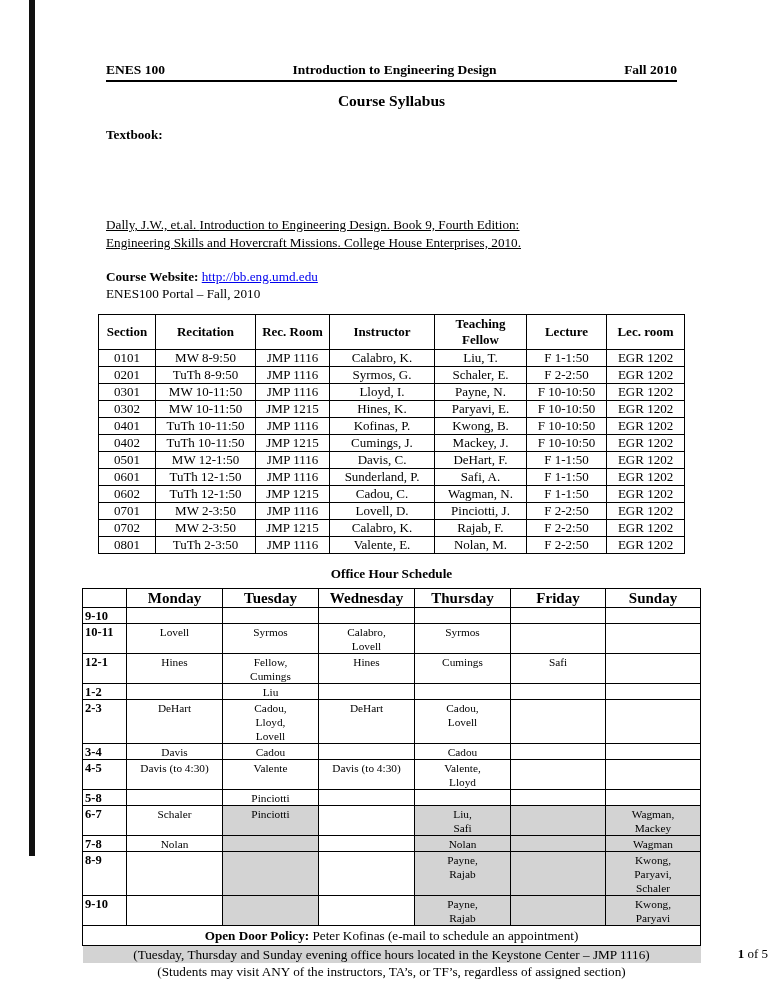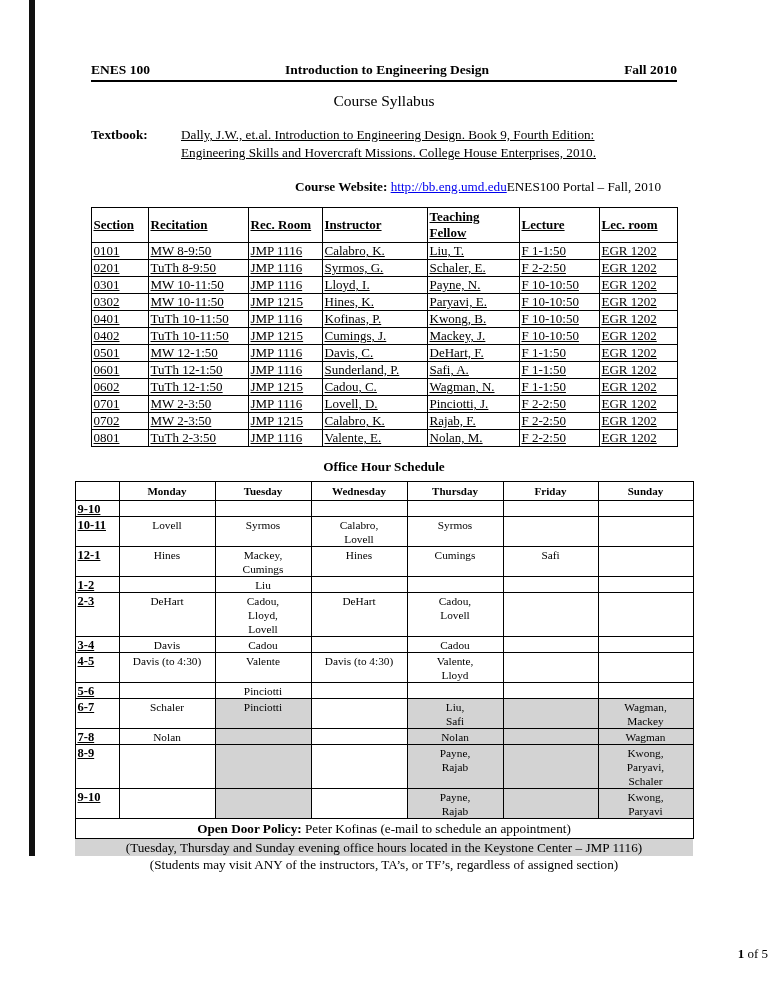--- a/index.html
+++ b/index.html
@@ -10,52 +10,52 @@
     color: #000;
     position: relative;
     overflow: hidden;
   }
   .b { font-weight: bold; }
   .u { text-decoration: underline; }
 
   .page { position: absolute; inset: 0; }
   .scan-bar { position: absolute; left: 29px; top: 0; width: 6px; height: 856px; background: #101010; }
 
-  .content { padding-top: 62px; }
+  .content { padding-top: 62px; padding-left: 15px; }
 
   .header-row {
     margin: 0 91px;
     display: flex; justify-content: space-between;
     font-size: 13.5px; font-weight: bold;
     padding-bottom: 2px;
     border-bottom: 2px solid #000;
   }
 
-  .doc-title { text-align: center; font-size: 15.5px; font-weight: normal; margin-top: 10px; }
-
-  .info-row { margin: 0 91px; font-size: 13.2px; }
+  .doc-title { text-align: center; font-size: 15.5px; font-weight: bold; margin-top: 10px; }
+
+  .info-row { margin: 0 91px; font-size: 13.2px; flex-direction: column; }
   .textbook { margin-top: 16px; display: flex; line-height: 18px; }
   .textbook .label { flex: 0 0 90px; }
   .textbook .text { flex: 1; text-decoration: underline; }
 
   .website { margin-top: 16px; display: flex; justify-content: flex-end; line-height: 17px; }
   .website .portal { padding-right: 16px; }
   a.link { color: var(--link, #0000ee); text-decoration: underline; cursor: pointer; }
 
   table { border-collapse: collapse; table-layout: fixed; }
-  .sec-table { margin: 12px auto 8px; width: 586px; font-size: 13px; text-align: left; text-decoration: underline; }
+  .sec-table { margin: 12px auto 8px; width: 586px; font-size: 13px; text-align: center; }
   .sec-table th, .sec-table td { border: 1px solid #000; padding: 0 2px; line-height: 16px; }
   .sec-table th { font-weight: bold; padding: 1px 2px; vertical-align: middle; }
 
   .oh-title { text-align: center; font-size: 13.2px; font-weight: bold; margin-top: 12px; }
 
   .oh-table { margin: 6px auto 0; width: 618px; }
   .oh-table th, .oh-table td { border: 1px solid #000; vertical-align: top; }
-  .oh-table th { font-size: 11px; font-weight: bold; line-height: 16px; text-align: center; }
-  .oh-table td.time { font-weight: bold; font-size: 12.5px; text-align: left; padding: 1px 0 0 2px; line-height: 14px; text-decoration: underline; }
+  .oh-table th { font-size: 15px; font-weight: bold; line-height: 16px; text-align: center; }
+  .oh-table td.time { font-weight: bold; font-size: 12.5px; text-align: left; padding: 1px 0 0 2px; line-height: 14px; }
   .oh-table td.oh-cell {
     font-size: 11.3px; text-align: center;
     white-space: pre-line; line-height: 14px; padding: 1px 2px 0 2px;
   }
   .oh-table td.shaded { background: var(--shade, #d3d3d3); }
   .oh-table td.open-door { text-align: center; font-size: 13.2px; line-height: 17px; vertical-align: middle; }
 
   .note { width: 618px; margin: 0 auto; text-align: center; font-size: 13.2px; line-height: 17px; }
   .shaded-note { background: var(--shade, #d3d3d3); }
 
@@ -262,21 +262,21 @@
             <td class="oh-cell">Syrmos</td>
             <td class="oh-cell">Calabro,
 Lovell</td>
             <td class="oh-cell">Syrmos</td>
             <td class="oh-cell"></td>
             <td class="oh-cell"></td>
           </tr>
           <tr>
             <td class="time">12-1</td>
             <td class="oh-cell">Hines</td>
-            <td class="oh-cell">Mackey,
+            <td class="oh-cell">Fellow,
 Cumings</td>
             <td class="oh-cell">Hines</td>
             <td class="oh-cell">Cumings</td>
             <td class="oh-cell">Safi</td>
             <td class="oh-cell"></td>
           </tr>
           <tr>
             <td class="time">1-2</td>
             <td class="oh-cell"></td>
             <td class="oh-cell">Liu</td>
@@ -310,21 +310,21 @@
             <td class="time">4-5</td>
             <td class="oh-cell">Davis (to 4:30)</td>
             <td class="oh-cell">Valente</td>
             <td class="oh-cell">Davis (to 4:30)</td>
             <td class="oh-cell">Valente,
 Lloyd</td>
             <td class="oh-cell"></td>
             <td class="oh-cell"></td>
           </tr>
           <tr>
-            <td class="time">5-6</td>
+            <td class="time">5-8</td>
             <td class="oh-cell"></td>
             <td class="oh-cell">Pinciotti</td>
             <td class="oh-cell"></td>
             <td class="oh-cell"></td>
             <td class="oh-cell"></td>
             <td class="oh-cell"></td>
           </tr>
           <tr>
             <td class="time">6-7</td>
             <td class="oh-cell">Schaler</td>

